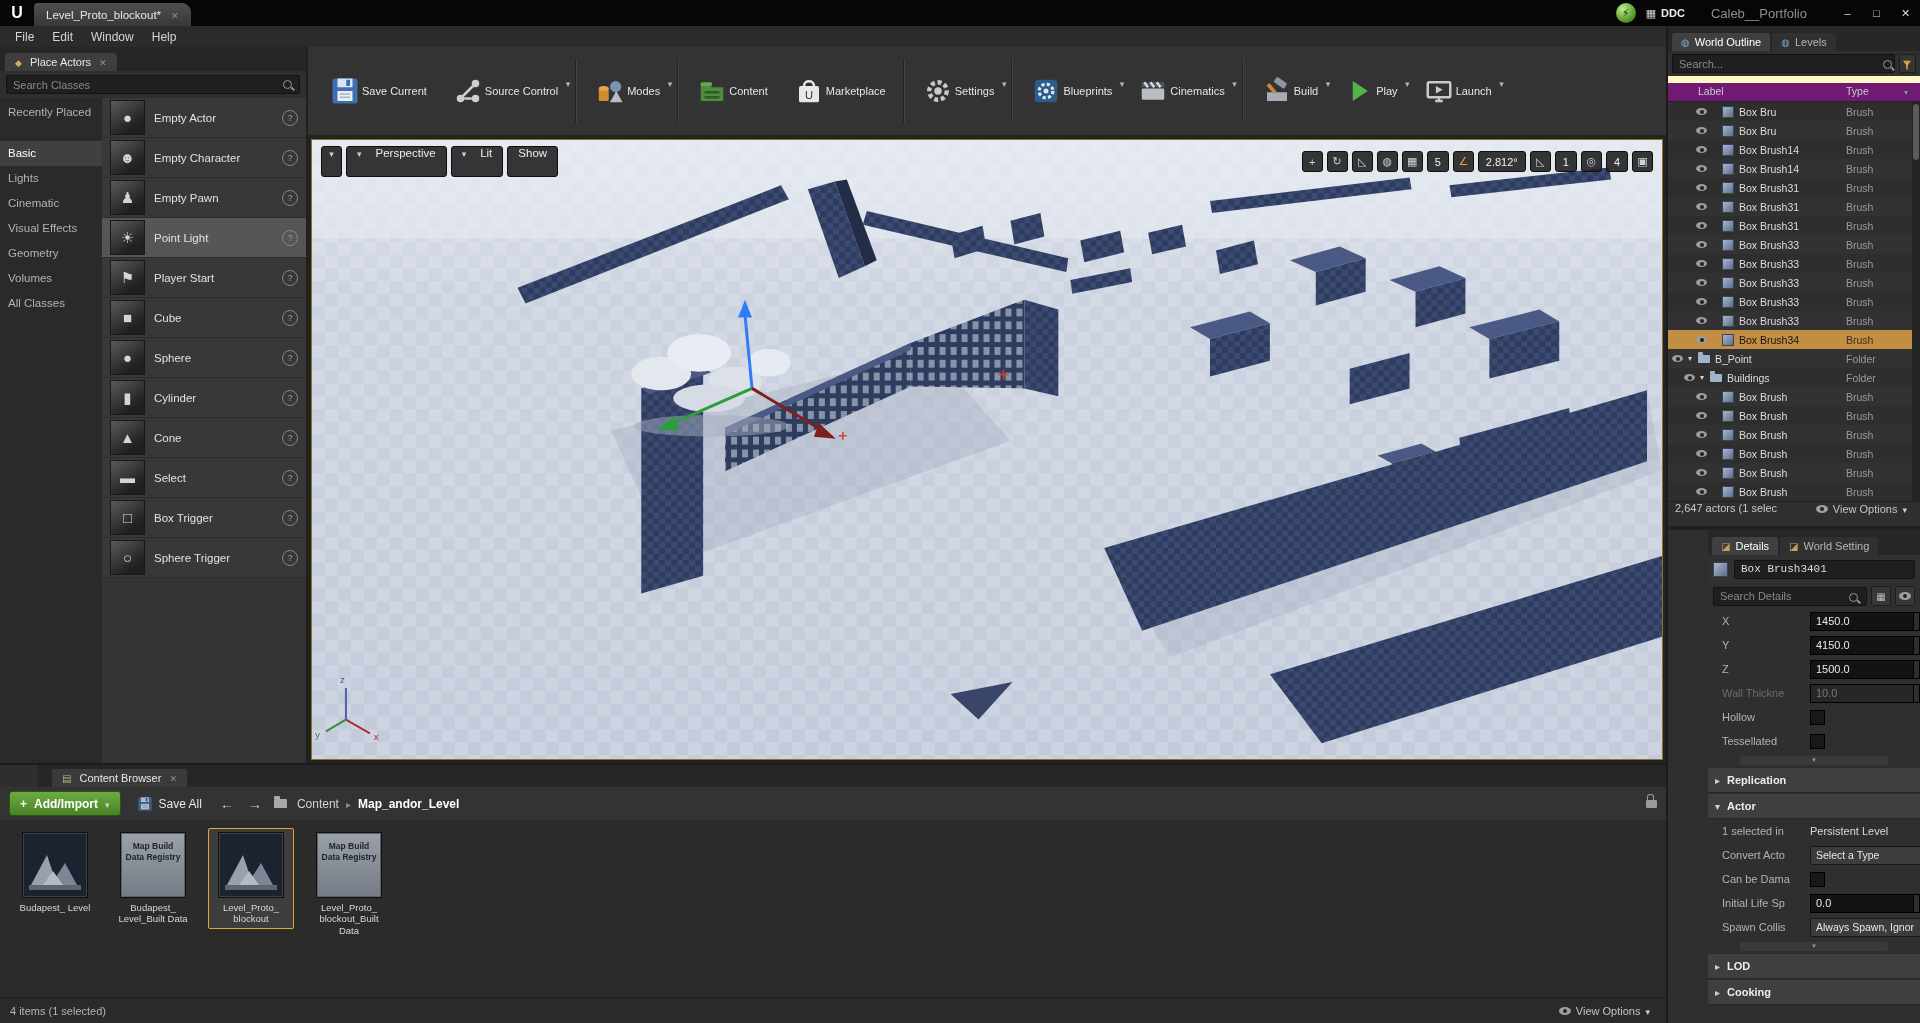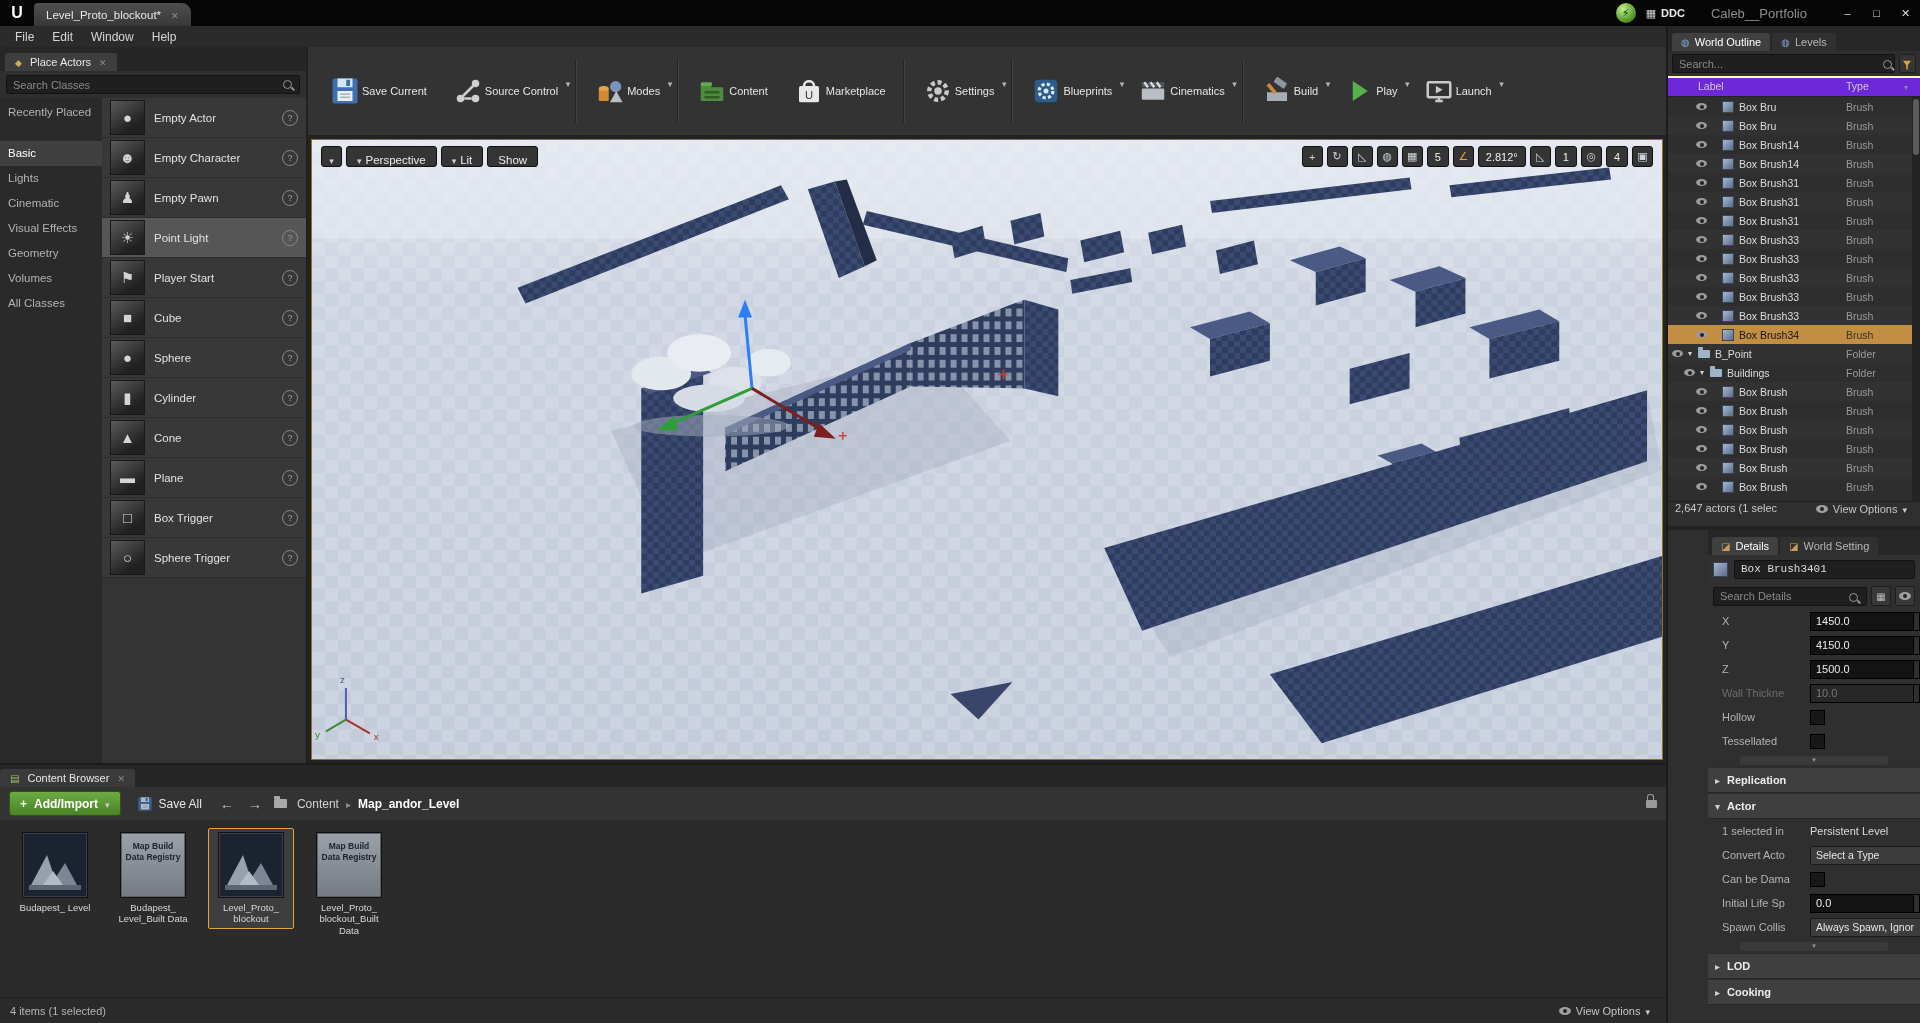--- a/index.html
+++ b/index.html
@@ -66,30 +66,30 @@
   .tb-label{font-size:11px;color:#e6e6e6;white-space:nowrap;}
   .tb-sep{display:none;width:1px;height:64px;background:#242424;box-shadow:1px 0 0 #424242;margin:0 5px;}
   .tb-wrap.sep .tb-sep{display:block;}
 
   
   .vp-outer{flex:1;min-height:0;background:#232323;padding:3px;display:flex;}
   .viewport{position:relative;flex:1;border:1px solid #8a7326;overflow:hidden;background:#c8cfdc;}
   .vp-scene{position:absolute;inset:0;width:100%;height:100%;}
   .vp-bar{position:absolute;top:6px;left:9px;right:9px;display:flex;justify-content:space-between;align-items:center;}
   .vp-left,.vp-right{display:flex;align-items:center;gap:4px;}
-  .vp-btn{background:rgba(33,33,33,0.9);border:1px solid #101010;border-radius:3px;height:21px;padding:0 10px;color:#ececec;font-size:11.5px;display:flex;align-items:flex-end;gap:4px;}
+  .vp-btn{background:rgba(33,33,33,0.9);border:1px solid #101010;border-radius:3px;height:31px;padding:0 10px;color:#ececec;font-size:11.5px;display:flex;align-items:flex-start;gap:14px;}
   .vp-sq{padding:0;width:21px;justify-content:center;}
   .caret-ico::before{content:"▾";font-size:9px;color:#cfcfcf;}
   .vp-ctl{background:rgba(33,33,33,0.9);border:1px solid #101010;border-radius:3px;height:21px;min-width:21px;padding:0 4px;color:#cdd3db;font-size:11px;display:flex;align-items:center;justify-content:center;}
   .vp-ctl.value{padding:0 7px;color:#f0f0f0;}
   .vp-ctl.accent{color:#e8a33d;}
 
   
   .cb{height:258px;flex:none;display:flex;flex-direction:column;background:#2e2e2e;border-top:2px solid #1c1c1c;}
-  .cb-tabs{height:22px;flex:none;background:#262626;display:flex;align-items:flex-end;padding-left:0;}
+  .cb-tabs{height:22px;flex:none;background:#262626;display:flex;align-items:flex-end;padding-left:14px;margin-left:38px;}
   .cb-tab{background:#3a3a3a;border-radius:3px 3px 0 0;padding:3px 10px;font-size:11px;color:#e8e8e8;display:flex;align-items:center;gap:8px;}
   .cb-tab-ico::before{content:"▤";color:#9fc06a;font-size:10px;}
   .cb-toolbar{height:33px;flex:none;display:flex;align-items:center;gap:10px;padding:0 9px;background:#333333;}
   .btn-addimport{background:linear-gradient(#6cab41,#4a8226);border:1px solid #2c5414;border-radius:3px;color:#fff;font-weight:bold;font-size:12px;height:25px;display:flex;align-items:center;gap:7px;padding:0 10px;}
   .plus-ico::before{content:"+";font-weight:bold;color:#eaffd9;}
   .btn-flat{background:none;border:none;display:flex;align-items:center;gap:6px;color:#e6e6e6;font-size:12px;}
   .nav-arrow{background:none;border:none;color:#c9c9c9;font-size:14px;padding:0 2px;}
   .folder-ico{width:13px;height:9px;background:#a9a9a9;border-radius:1px;position:relative;display:inline-block;}
   .folder-ico::before{content:"";position:absolute;top:-3px;left:0;width:6px;height:3px;background:#a9a9a9;border-radius:1px 1px 0 0;}
   .crumb-sep::before{content:"▸";color:#8d8d8d;margin:0 7px;font-size:10px;}
@@ -127,21 +127,21 @@
   .panel-tab.active{background:#404040;color:#ffffff;}
   .pt-globe::before{content:"◍";color:#7fa8d0;font-size:10px;}
   .pt-sliders::before{content:"◪";color:#c9a05a;font-size:10px;}
 
   .ol{height:500px;flex:none;display:flex;flex-direction:column;border-bottom:4px solid #222;}
   .ol-search{padding:3px 4px;display:flex;align-items:center;gap:4px;flex:none;position:relative;}
   .ol-search .mag{right:28px;top:9px;}
   .ol-funnel-btn{width:17px;height:17px;background:#353535;border:1px solid #1e1e1e;border-radius:2px;display:flex;align-items:center;justify-content:center;}
   .ol-funnel-btn .funnel{transform:scale(.8);border-top-color:#d9a33c;}
   .ol-funnel-btn .funnel::after{background:#d9a33c;}
-  .ol-header{height:18px;flex:none;background:#6d28d9;border-top:2px solid #fef9c3;border-bottom:1px solid #232323;position:relative;font-size:10.5px;color:#cccccc;}
+  .ol-header{height:18px;flex:none;background:#701a75;border-top:7px solid #fef9c3;border-bottom:1px solid #232323;position:relative;font-size:10.5px;color:#cccccc;}
   .ol-h-label{position:absolute;left:30px;top:2px;}
   .ol-h-type{position:absolute;left:178px;top:2px;}
   .ol-h-sort{position:absolute;right:12px;top:2px;color:#8f8f8f;}
   .ol-h-sort::before{content:"▾";font-size:8px;}
   .ol-rows{flex:1;min-height:0;overflow:hidden;position:relative;background:#2e2e2e;}
   .ol-row{height:19px;display:flex;align-items:center;position:relative;font-size:10.5px;padding-left:4px;background:#2e2e2e;}
   .ol-row:nth-child(even){background:#323232;}
   .ol-eye{position:relative;width:11px;height:7px;border-radius:50%;background:#9c9c9c;margin-right:5px;flex:none;}
   .ol-eye::after{content:"";position:absolute;left:3.5px;top:1.5px;width:4px;height:4px;border-radius:50%;background:#222;}
   .ol-caret{width:10px;flex:none;color:#d0d0d0;font-size:8px;visibility:hidden;}
@@ -381,21 +381,21 @@
                   <span class="pa-thumb">
                     <span>▲</span>
                   </span>
                   <span class="pa-label">Cone</span>
                   <span class="pa-help"></span>
                 </div>
                 <div class="pa-item">
                   <span class="pa-thumb">
                     <span>▬</span>
                   </span>
-                  <span class="pa-label">Plane</span>
+                  <span class="pa-label">Select</span>
                   <span class="pa-help"></span>
                 </div>
                 <div class="pa-item">
                   <span class="pa-thumb">
                     <span>□</span>
                   </span>
                   <span class="pa-label">Box Trigger</span>
                   <span class="pa-help"></span>
                 </div>
                 <div class="pa-item">

